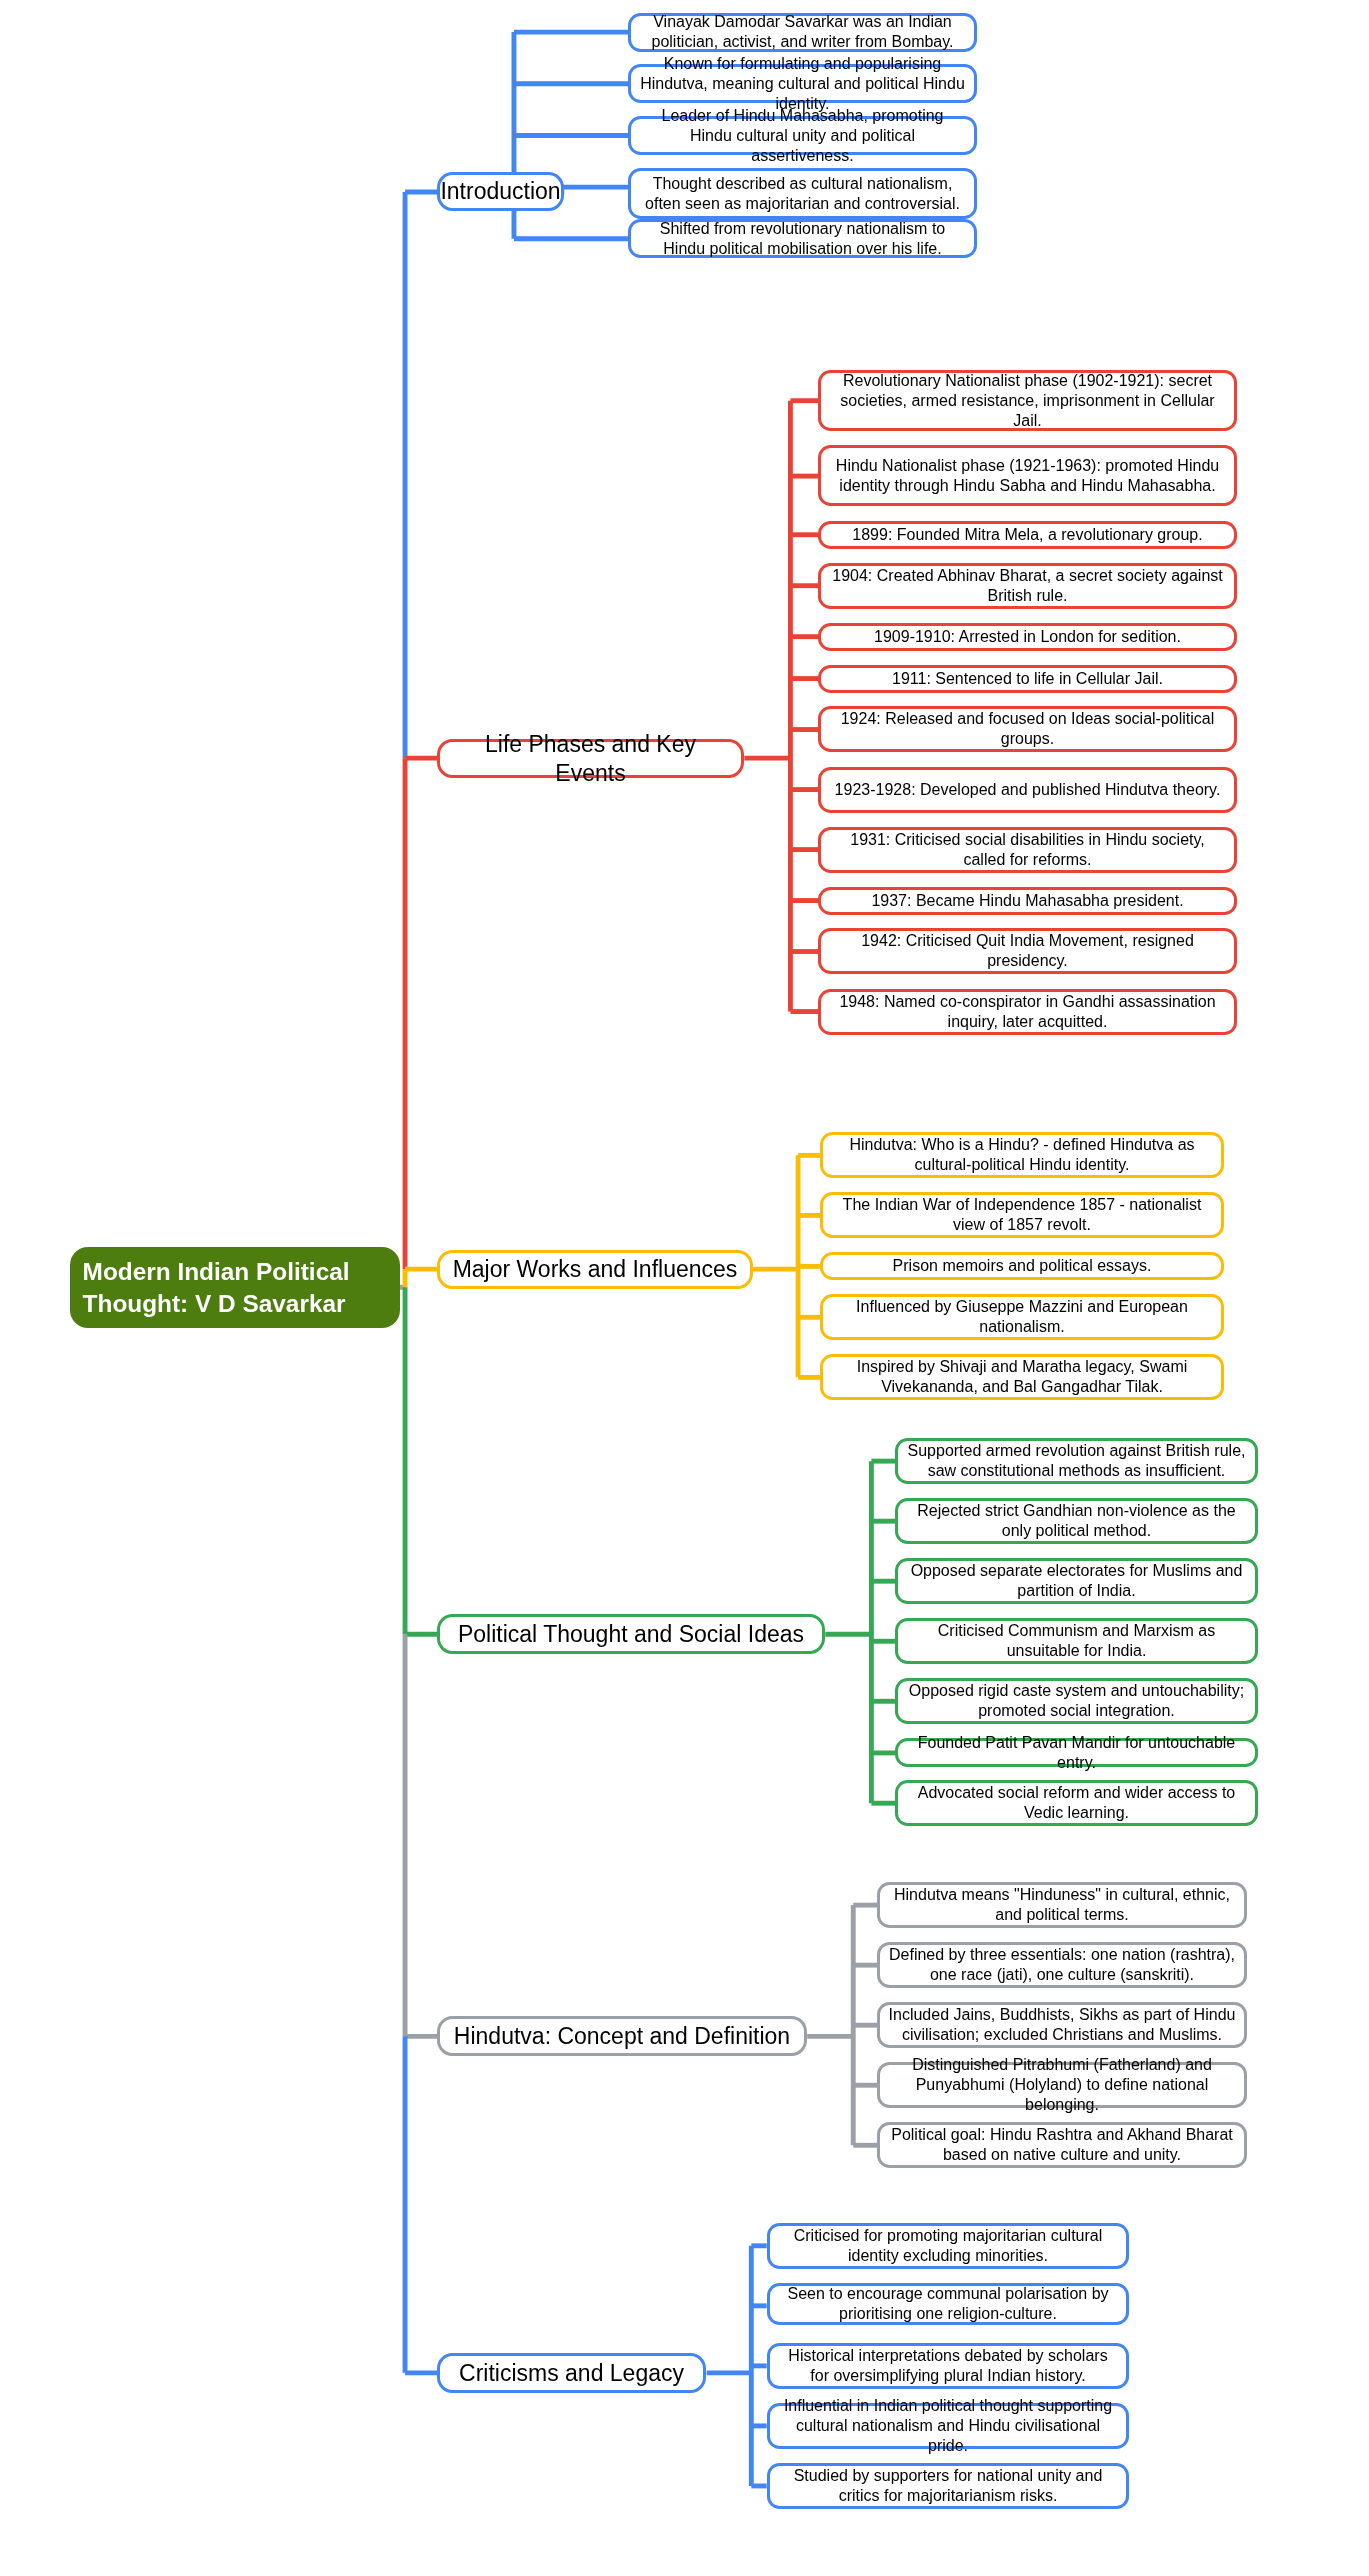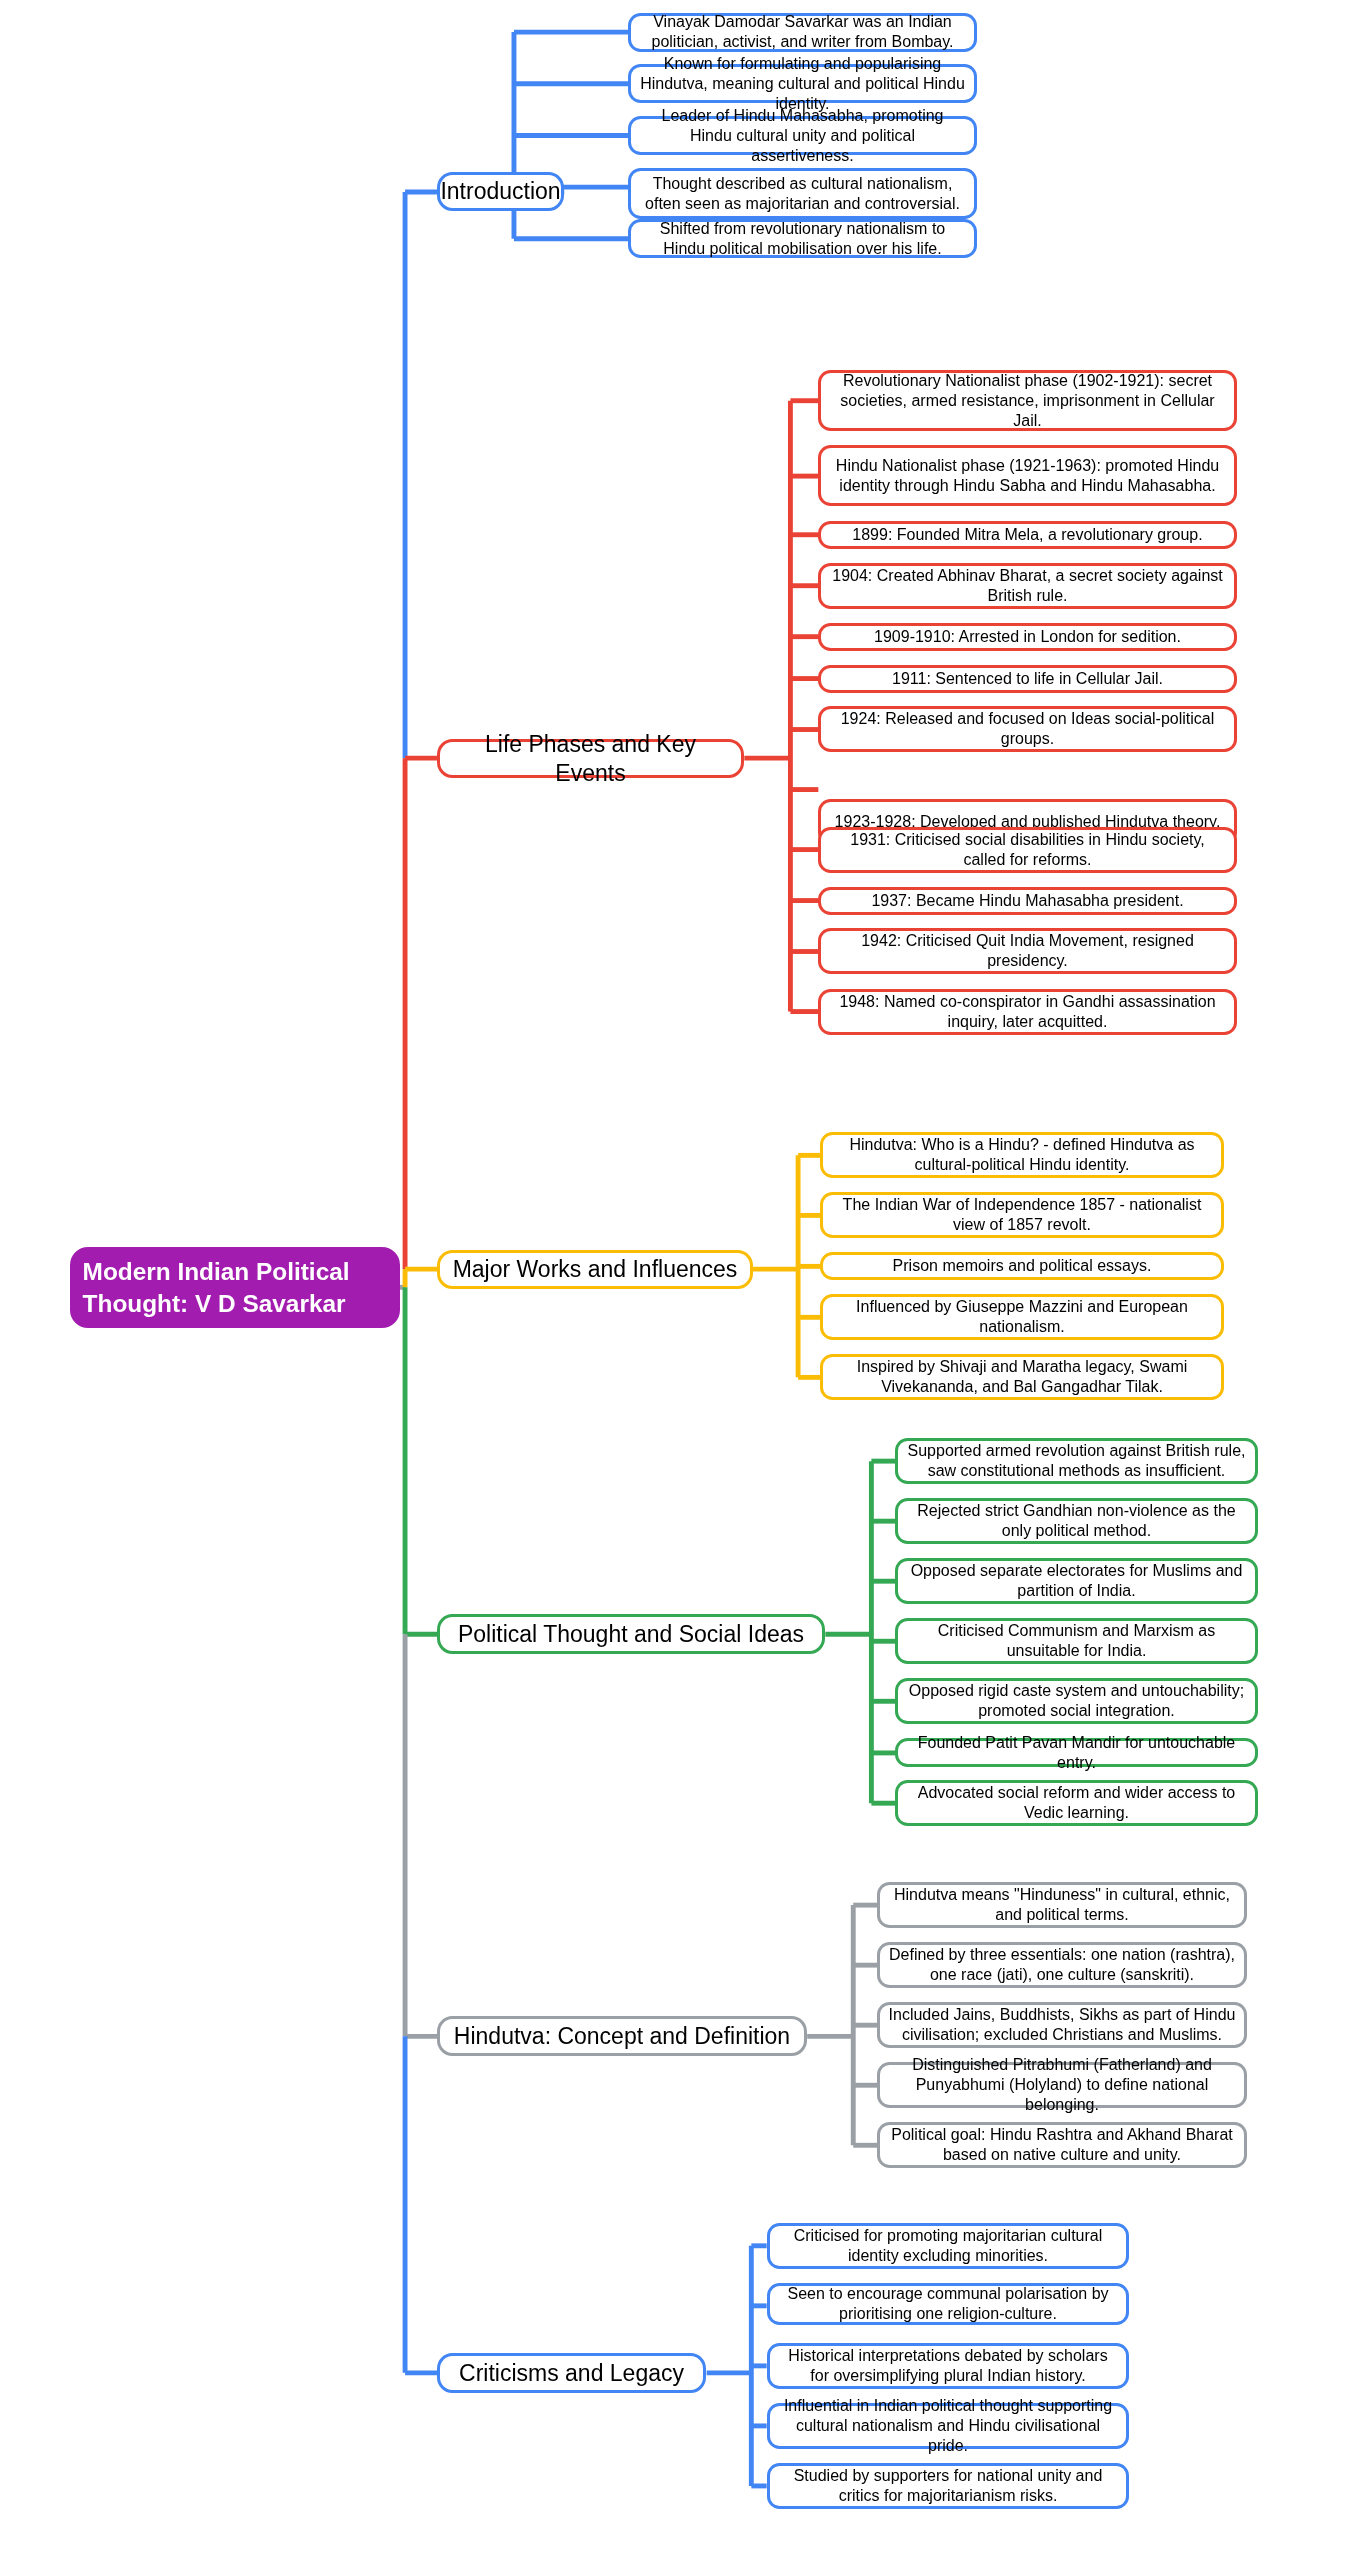--- a/index.html
+++ b/index.html
@@ -6,21 +6,21 @@
   html,body{margin:0;padding:0;background:#ffffff;}
   body{font-family:"Liberation Sans",sans-serif;}
   #canvas{position:relative;width:1370px;height:2576px;background:#fff;overflow:hidden;}
   #wires{position:absolute;left:0;top:0;width:1370px;height:2576px;pointer-events:none;}
 
   .node{position:absolute;box-sizing:border-box;display:flex;align-items:center;
         justify-content:center;text-align:center;background:#fff;border-style:solid;
         border-radius:11.2px;color:#000;line-height:1.25;}
 
   
-  .root{background:#a21caf;border:none;border-radius:18px;color:#fff;
+  .root{background:#4d7c0f;border:none;border-radius:18px;color:#fff;
         font-size:24.4px;font-weight:bold;line-height:1.28;padding:4.2px 12.6px;
         text-align:left;justify-content:flex-start;}
 
   
   .topic{border-width:3.5px;font-size:23px;border-radius:15.4px;padding:2.8px 9.8px;}
 
   
   .leaf{border-width:3.5px;font-size:16px;border-radius:12.6px;padding:4.2px 8.4px;}
 
   
@@ -140,21 +140,21 @@
       </div>
       <div class="node leaf" style="border-color: rgb(234, 67, 53); left: 818px; top: 623px; width: 419px; height: 28px;">
         <span>1909-1910: Arrested in London for sedition.</span>
       </div>
       <div class="node leaf" style="border-color: rgb(234, 67, 53); left: 818px; top: 665px; width: 419px; height: 28px;">
         <span>1911: Sentenced to life in Cellular Jail.</span>
       </div>
       <div class="node leaf" style="border-color: rgb(234, 67, 53); left: 818px; top: 706px; width: 419px; height: 46px;">
         <span>1924: Released and focused on Ideas social-political groups.</span>
       </div>
-      <div class="node leaf" style="border-color: rgb(234, 67, 53); left: 818px; top: 767px; width: 419px; height: 46px; margin-top: 32px;">
+      <div class="node leaf" style="border-color: rgb(234, 67, 53); left: 818px; top: 767px; width: 419px; height: 46px;">
         <span>1923-1928: Developed and published Hindutva theory.</span>
       </div>
       <div class="node leaf" style="border-color: rgb(234, 67, 53); left: 818px; top: 827px; width: 419px; height: 46px;">
         <span>1931: Criticised social disabilities in Hindu society, called for reforms.</span>
       </div>
       <div class="node leaf" style="border-color: rgb(234, 67, 53); left: 818px; top: 887px; width: 419px; height: 28px;">
         <span>1937: Became Hindu Mahasabha president.</span>
       </div>
       <div class="node leaf" style="border-color: rgb(234, 67, 53); left: 818px; top: 928px; width: 419px; height: 46px;">
         <span>1942: Criticised Quit India Movement, resigned presidency.</span>

